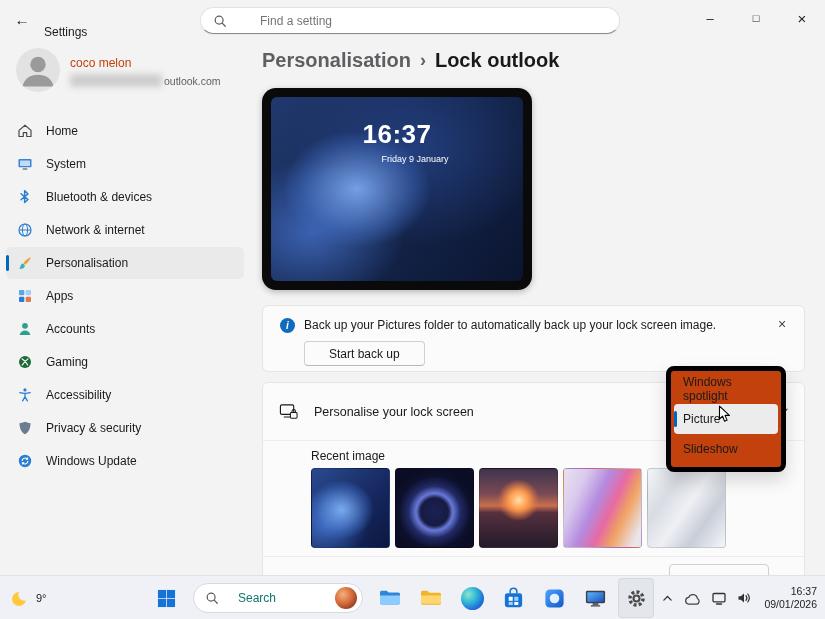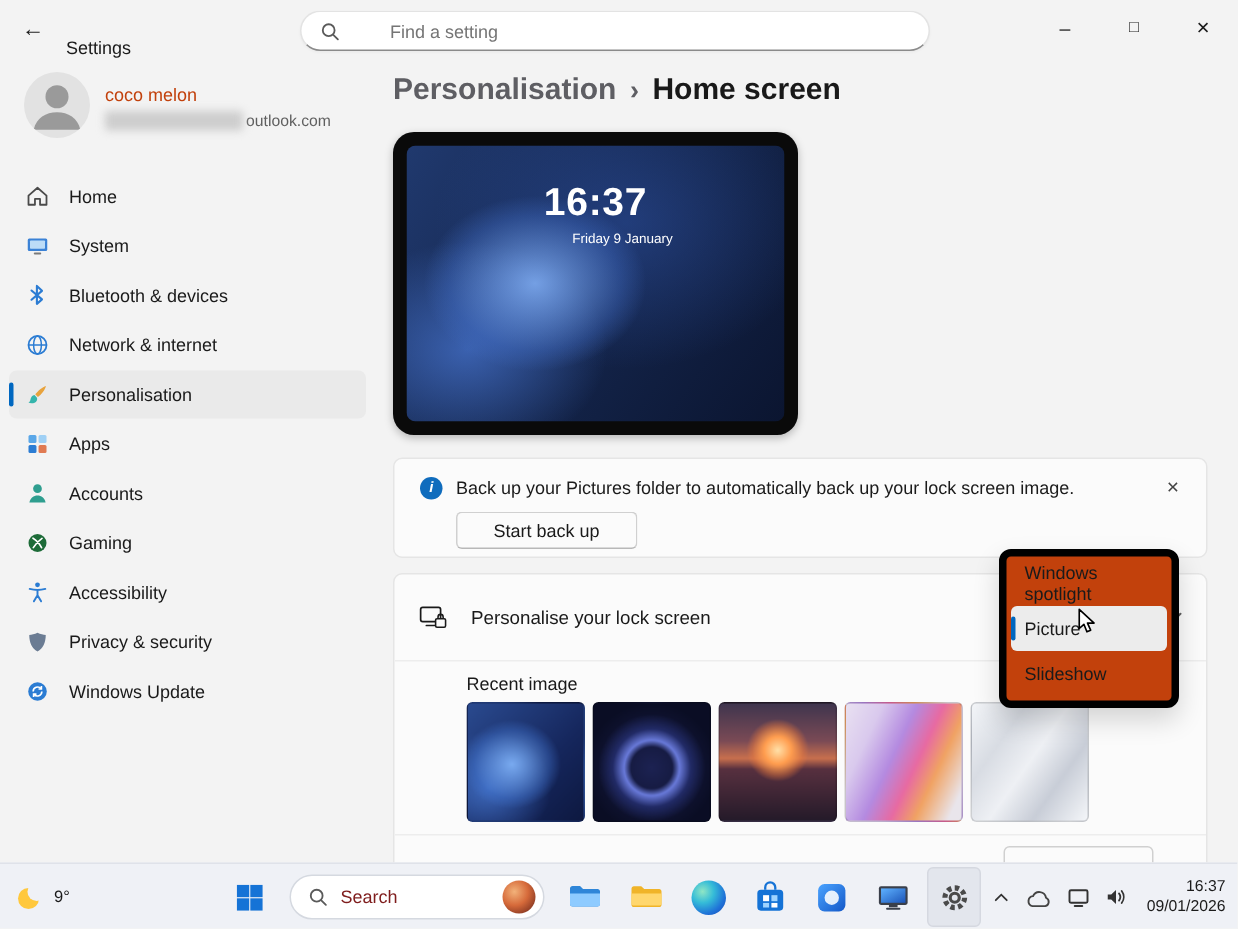--- a/index.html
+++ b/index.html
@@ -83,21 +83,21 @@
   .flyout-item.selected .accent-pill { position:absolute; left:0; top:7px; width:3px; height:16px; border-radius:2px; }
   .mouse-cursor { position:absolute; left:468px; top:365px; z-index:20; }
   
   .taskbar { position:absolute; left:0; right:0; bottom:0; height:44px; background:#eff1f6; border-top:1px solid #dfe2e9; }
   .weather { position:absolute; left:10px; top:0; height:44px; display:flex; align-items:center; gap:6px; }
   .weather-temp { font-size:11px; color:#1a1a1a; }
   .tb-center { position:absolute; left:148px; top:0; height:44px; display:flex; align-items:center; gap:5px; }
   .tb-btn { width:36px; height:40px; display:flex; align-items:center; justify-content:center; border-radius:4px; }
   .tb-btn.active { background:#e3e6ed; border:1px solid #d5d8e0; }
   .tb-search { width:170px; height:30px; background:#fff; border:1px solid #d5d9e0; border-radius:15px; display:flex; align-items:center; padding:0 5px 0 11px; margin:0 4px; }
-  .tb-search-label { font-size:12px; color:#7f1d1d; margin-left:8px; flex:1; }
+  .tb-search-label { font-size:12px; color:#0f766e; margin-left:19px; flex:1; }
   .bing-circle { width:22px; height:22px; border-radius:50%; background: radial-gradient(circle at 36% 34%, #f2b27a 0%, #d66a3a 45%, #8c3b24 80%, #5e2a1c 100%); }
   .edge-circle { width:23px; height:23px; border-radius:50%; background: radial-gradient(circle at 32% 32%, #8fe6c5 0%, #35bcd8 34%, #1f72d8 68%, #1747b0 100%); }
   .tray { position:absolute; right:8px; top:0; height:44px; display:flex; align-items:center; gap:9px; }
   .clock { text-align:right; font-size:10.5px; line-height:13px; color:#1b1b1b; margin-left:3px; }
 </style>
 </head>
 <body>
 
 <div class="titlebar">
   <div class="back-btn">
@@ -246,21 +246,21 @@
         </span>
       <span class="nav-label">Windows Update</span>
     </div>
   </div>
 </div>
 
 <div class="main">
   <div class="breadcrumb">
     <span class="crumb-parent">Personalisation</span>
     <span class="crumb-sep">›</span>
-    <span class="crumb-current">Home screen</span>
+    <span class="crumb-current">Lock outlook</span>
   </div>
 
   <div class="preview-frame">
     <div class="preview-screen">
       <div class="preview-time">16:37</div>
       <div class="preview-date">Friday 9 January</div>
     </div>
   </div>
 
   <div class="card banner">

